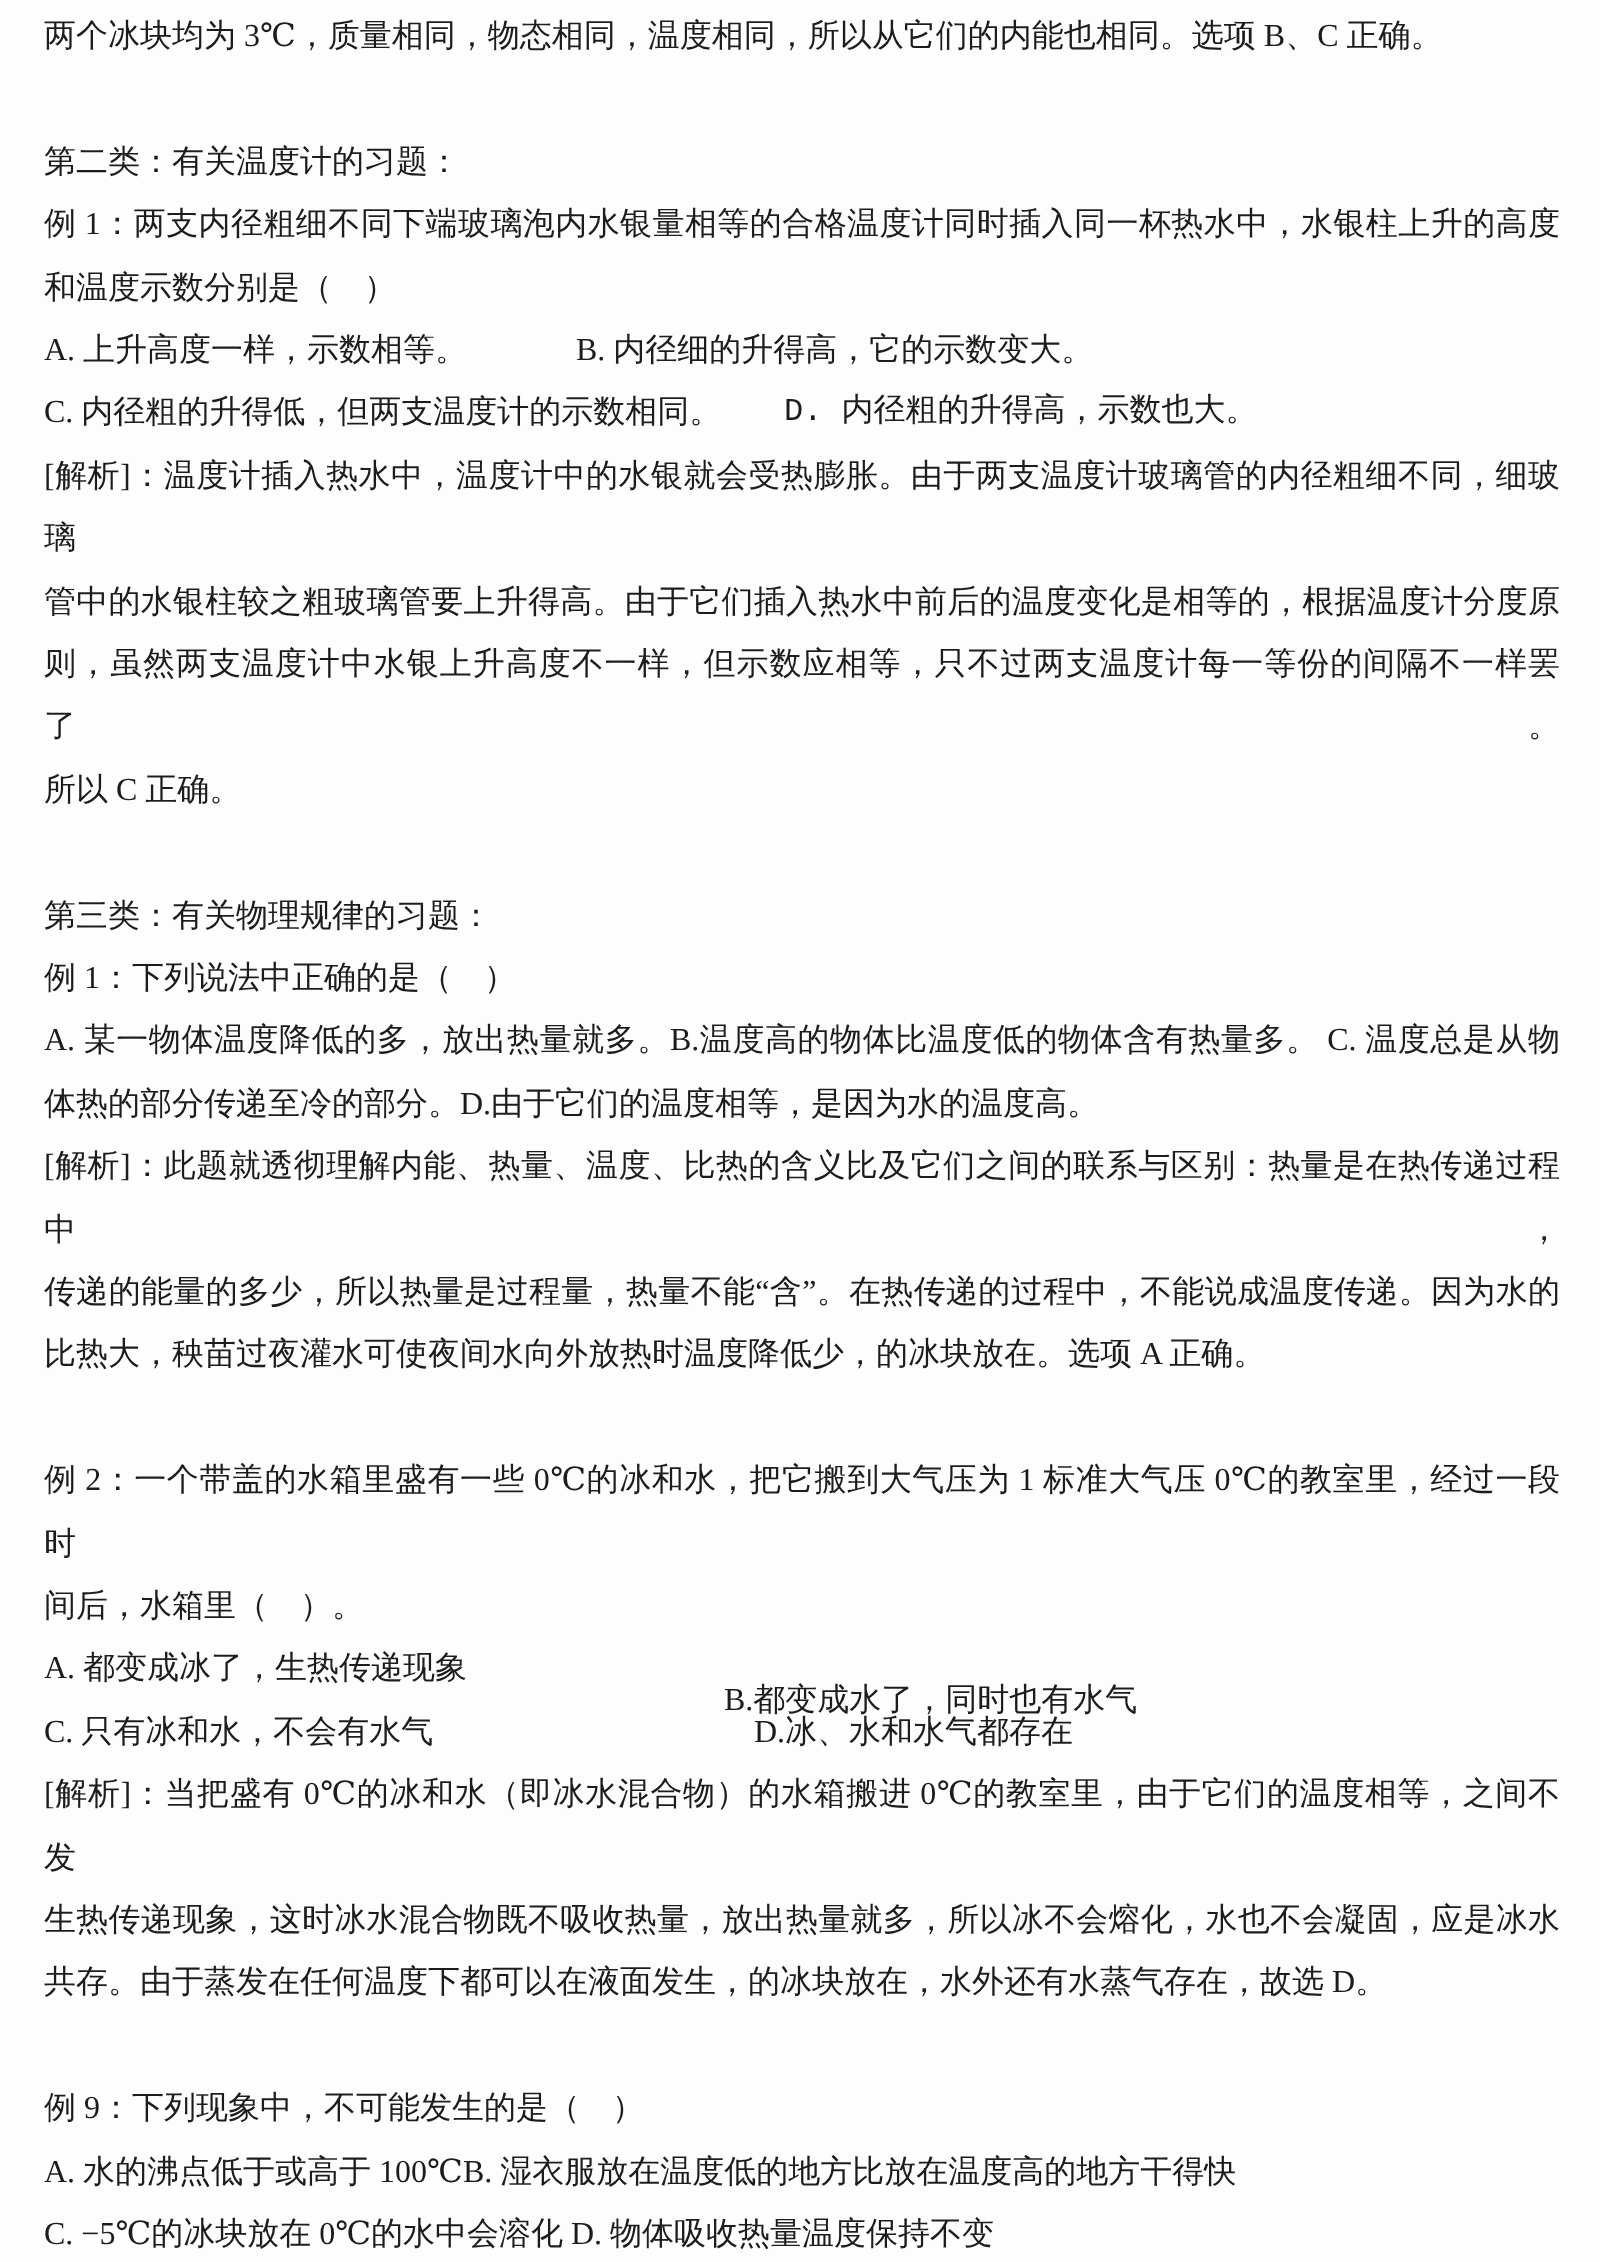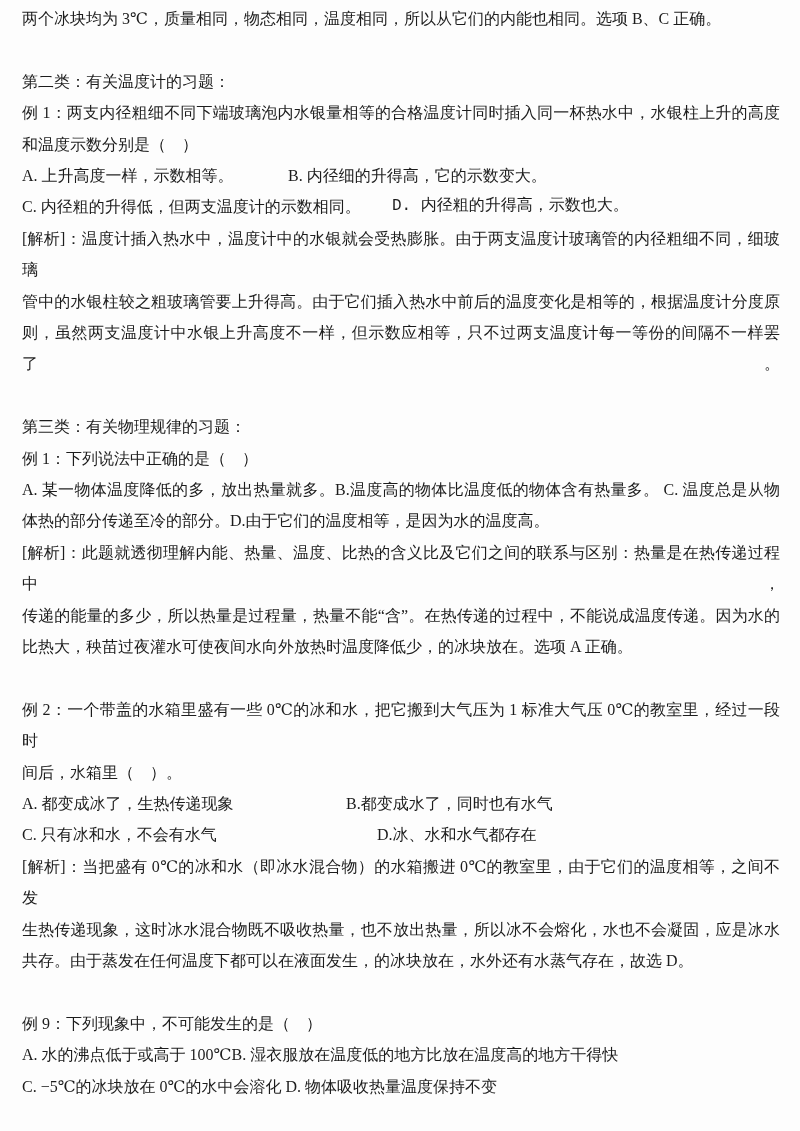--- a/index.html
+++ b/index.html
@@ -18,21 +18,21 @@
     width:758px;
   }
   .line{min-height:31.4px;}
   
   .j{text-align:justify;text-align-last:justify;}
   .gap{height:31.4px;}
   .optrow{position:relative;height:31.4px;}
   .optrow .r{position:absolute;top:0;}
   .r.off-255{left:255px;margin-left:11px;}
   .r.off-370{left:370px;font-family:Liberation Mono, monospace;}
-  .r.off-340{left:324px;}
+  .r.off-340{left:340px;margin-top:16px;}
   .r.off-355{left:355px;}
 </style>
 </head>
 <body>
 
 <div class="doc">
 
   <div class="line">两个冰块均为 3℃，质量相同，物态相同，温度相同，所以从它们的内能也相同。选项 B、C 正确。</div>
 
   <div class="gap"></div>
@@ -47,20 +47,21 @@
     <span class="r off-255">B. 内径细的升得高，它的示数变大。</span>
   </div>
   <div class="optrow">
     <span>C. 内径粗的升得低，但两支温度计的示数相同。</span>
     <span class="r off-370">D. 内径粗的升得高，示数也大。</span>
   </div>
 
   <div class="line j">[解析]：温度计插入热水中，温度计中的水银就会受热膨胀。由于两支温度计玻璃管的内径粗细不同，细玻璃</div>
   <div class="line j">管中的水银柱较之粗玻璃管要上升得高。由于它们插入热水中前后的温度变化是相等的，根据温度计分度原</div>
   <div class="line j">则，虽然两支温度计中水银上升高度不一样，但示数应相等，只不过两支温度计每一等份的间隔不一样罢了。</div>
+  <div class="line">所以 C 正确。</div>
 
   <div class="gap"></div>
 
   <div class="line">第三类：有关物理规律的习题：</div>
 
   <div class="line">例 1：下列说法中正确的是（　）</div>
   <div class="line j">A. 某一物体温度降低的多，放出热量就多。B.温度高的物体比温度低的物体含有热量多。 C. 温度总是从物</div>
   <div class="line">体热的部分传递至冷的部分。D.由于它们的温度相等，是因为水的温度高。</div>
   <div class="line j">[解析]：此题就透彻理解内能、热量、温度、比热的含义比及它们之间的联系与区别：热量是在热传递过程中，</div>
   <div class="line j">传递的能量的多少，所以热量是过程量，热量不能“含”。在热传递的过程中，不能说成温度传递。因为水的</div>
@@ -74,21 +75,21 @@
   <div class="optrow">
     <span>A. 都变成冰了，生热传递现象</span>
     <span class="r off-340">B.都变成水了，同时也有水气</span>
   </div>
   <div class="optrow">
     <span>C. 只有冰和水，不会有水气</span>
     <span class="r off-355">D.冰、水和水气都存在</span>
   </div>
 
   <div class="line j">[解析]：当把盛有 0℃的冰和水（即冰水混合物）的水箱搬进 0℃的教室里，由于它们的温度相等，之间不发</div>
-  <div class="line j">生热传递现象，这时冰水混合物既不吸收热量，也不放出热量，所以冰不会熔化，水也不会凝固，应是冰水</div>
+  <div class="line j">生热传递现象，这时冰水混合物既不吸收热量，放出热量就多，所以冰不会熔化，水也不会凝固，应是冰水</div>
   <div class="line">共存。由于蒸发在任何温度下都可以在液面发生，的冰块放在，水外还有水蒸气存在，故选 D。</div>
 
   <div class="gap"></div>
 
   <div class="line">例 9：下列现象中，不可能发生的是（　）</div>
   <div class="line">A. 水的沸点低于或高于 100℃B. 湿衣服放在温度低的地方比放在温度高的地方干得快</div>
   <div class="line">C. −5℃的冰块放在 0℃的水中会溶化 D. 物体吸收热量温度保持不变</div>
 
 </div>
 

